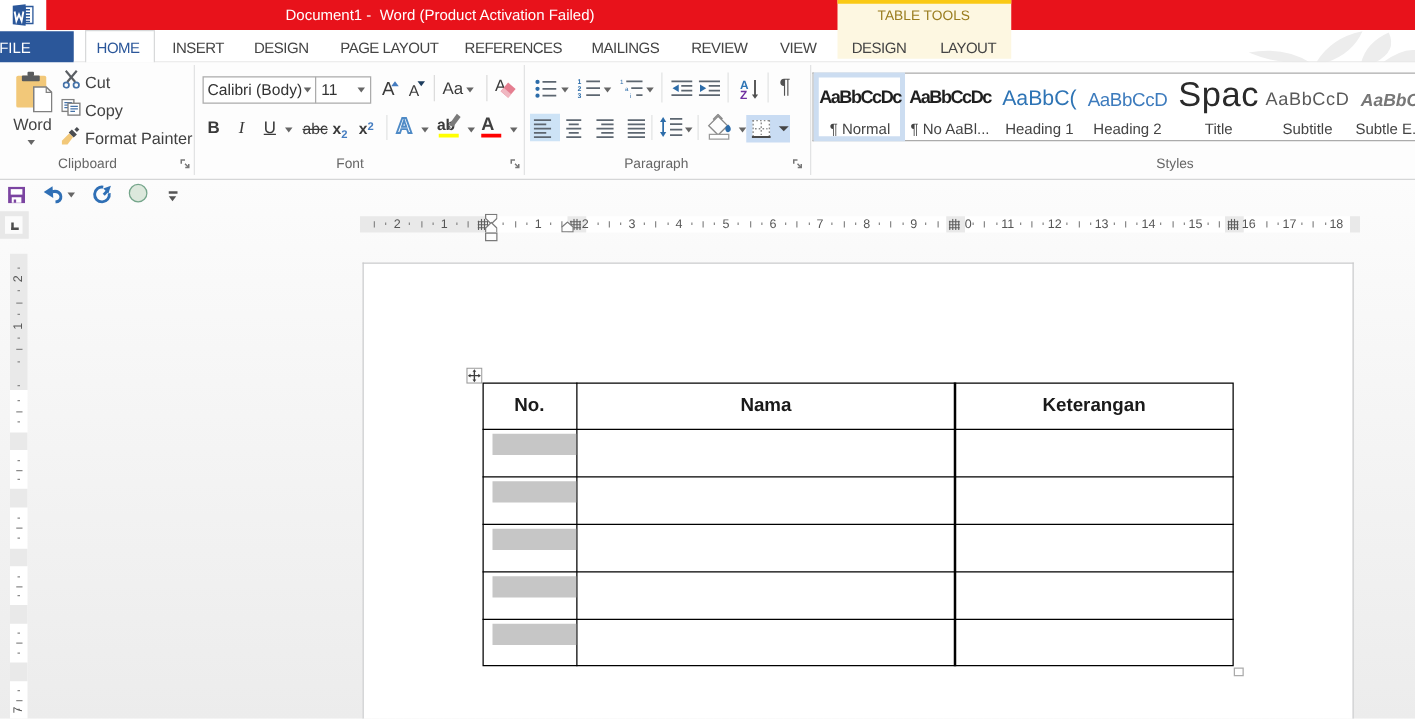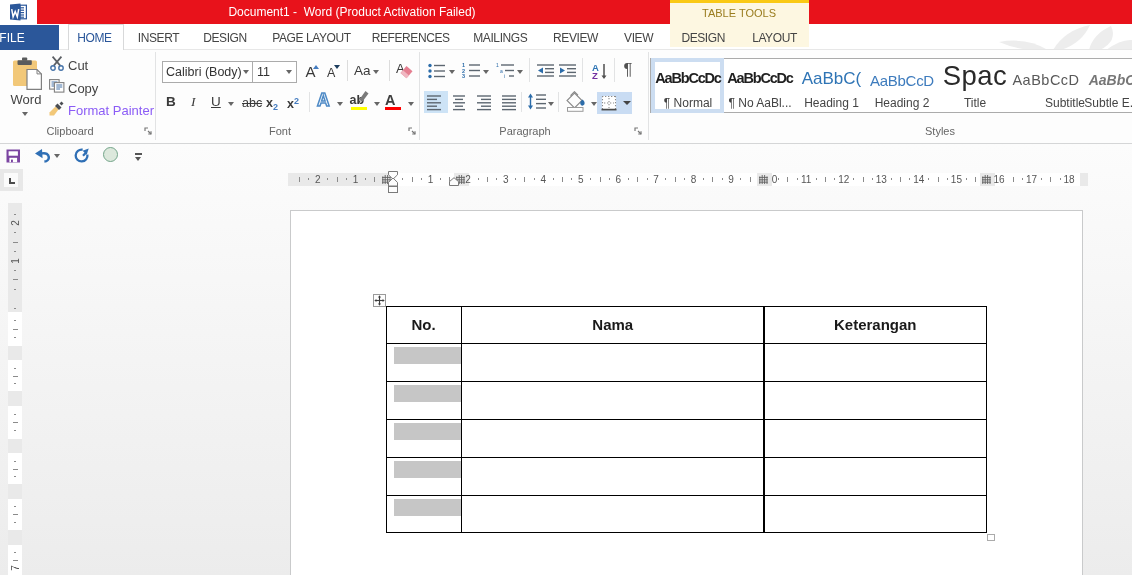--- a/index.html
+++ b/index.html
@@ -90,21 +90,21 @@
       <line x1="7.3" y1="8" x2="13.3" y2="8"></line>
       <line x1="7.3" y1="10" x2="11" y2="10"></line>
     </g>
 </svg>
 <div class="ab" style="left:68px;top:80.5px;font-size:13px;color:#444;">Copy</div>
 <svg class="ab" style="left:49px;top:101px;" width="16" height="15" viewBox="0 0 16 15">
 <path d="M0.5 11.5 L6.5 5.5 L9.5 8.5 L5 14.5 L0.5 14.5 Z" fill="#f2c879"></path>
 <path d="M6 5 L8.5 2.5 L12.5 6.5 L10 9 Z" fill="#4a4d52"></path>
 <path d="M10.5 2.5 L12.5 0.5 L14.5 2.5 L12.5 4.5 Z" fill="#4a4d52"></path>
 </svg>
-<div class="ab" style="left:68px;top:102.5px;font-size:13px;color:#8b5cf6;">Format Painter</div>
+<div class="ab" style="left:68px;top:102.5px;font-size:13px;color:#404040;">Format Painter</div>
 <div class="ab ctr" style="left:70px;top:125px;font-size:11px;color:#666;">Clipboard</div>
 <svg class="ab" style="left:144px;top:127px;" width="10" height="10" viewBox="0 0 10 10">
 <g stroke="#777" stroke-width="1.2" fill="none">
       <path d="M1 4 L1 1 L4 1"></path>
       <path d="M4 4 L7 7"></path>
       <path d="M7 4.2 L7 7 L4.2 7"></path>
     </g>
   </svg>
 <div class="ab" style="left:162px;top:61px;width:91px;height:22px;background:#fff;border:1px solid #ababab;box-sizing:border-box;"></div>
 <div class="ab" style="left:166px;top:64.5px;font-size:12.5px;color:#333;">Calibri (Body)</div>
@@ -299,21 +299,21 @@
 <div class="ab ctr" style="left:688px;top:95.5px;font-size:12px;color:#444;">¶ Normal</div>
 <div class="ab ctr" style="left:760px;top:69.5px;font-size:14.5px;color:#1f1f1f;font-style:normal;font-weight:bold;letter-spacing:-1.2px;">AaBbCcDc</div>
 <div class="ab ctr" style="left:760px;top:95.5px;font-size:12px;color:#444;">¶ No AaBl...</div>
 <div class="ab ctr" style="left:831.5px;top:68.5px;font-size:17px;color:#2e74b5;font-style:normal;font-weight:normal;letter-spacing:0px;">AaBbC(</div>
 <div class="ab ctr" style="left:831.5px;top:95.5px;font-size:12px;color:#444;">Heading 1</div>
 <div class="ab ctr" style="left:902px;top:71.5px;font-size:15px;color:#3d7bbd;font-style:normal;font-weight:normal;letter-spacing:-0.3px;">AaBbCcD</div>
 <div class="ab ctr" style="left:902px;top:95.5px;font-size:12px;color:#444;">Heading 2</div>
 <div class="ab ctr" style="left:975px;top:60px;font-size:27.5px;color:#2a2a2a;font-style:normal;font-weight:normal;letter-spacing:0.5px;">Spac</div>
 <div class="ab ctr" style="left:975px;top:95.5px;font-size:12px;color:#444;">Title</div>
 <div class="ab ctr" style="left:1046px;top:71.5px;font-size:14.5px;color:#595959;font-style:normal;font-weight:normal;letter-spacing:0.5px;">AaBbCcD</div>
-<div class="ab ctr" style="left:1046px;top:95.5px;font-size:12px;color:#444;margin-left:19px;">Subtitle</div>
+<div class="ab ctr" style="left:1046px;top:95.5px;font-size:12px;color:#444;">Subtitle</div>
 <div class="ab ctr" style="left:1112px;top:71.5px;font-size:14px;color:#777;font-style:italic;font-weight:bold;letter-spacing:0px;">AaBbC</div>
 <div class="ab ctr" style="left:1112px;top:95.5px;font-size:12px;color:#444;">Subtle E...</div>
 <div class="ab ctr" style="left:940px;top:125px;font-size:11px;color:#666;">Styles</div>
 <div class="ab" style="left:0;top:144px;width:1132px;height:431px;background:linear-gradient(#fcfcfc,#ececec);"></div>
 <svg class="ab" style="left:6px;top:148.5px;" width="15" height="14" viewBox="0 0 15 14">
 <rect x="0.5" y="0.5" width="13.5" height="13" fill="#7b44a1"></rect>
 <rect x="2.6" y="2.3" width="9.3" height="4.4" fill="#fff"></rect>
 <rect x="3.4" y="8.8" width="7.7" height="4.4" fill="#fff"></rect>
 <rect x="5" y="10.6" width="1.9" height="2.6" fill="#7b44a1"></rect>
 </svg>

